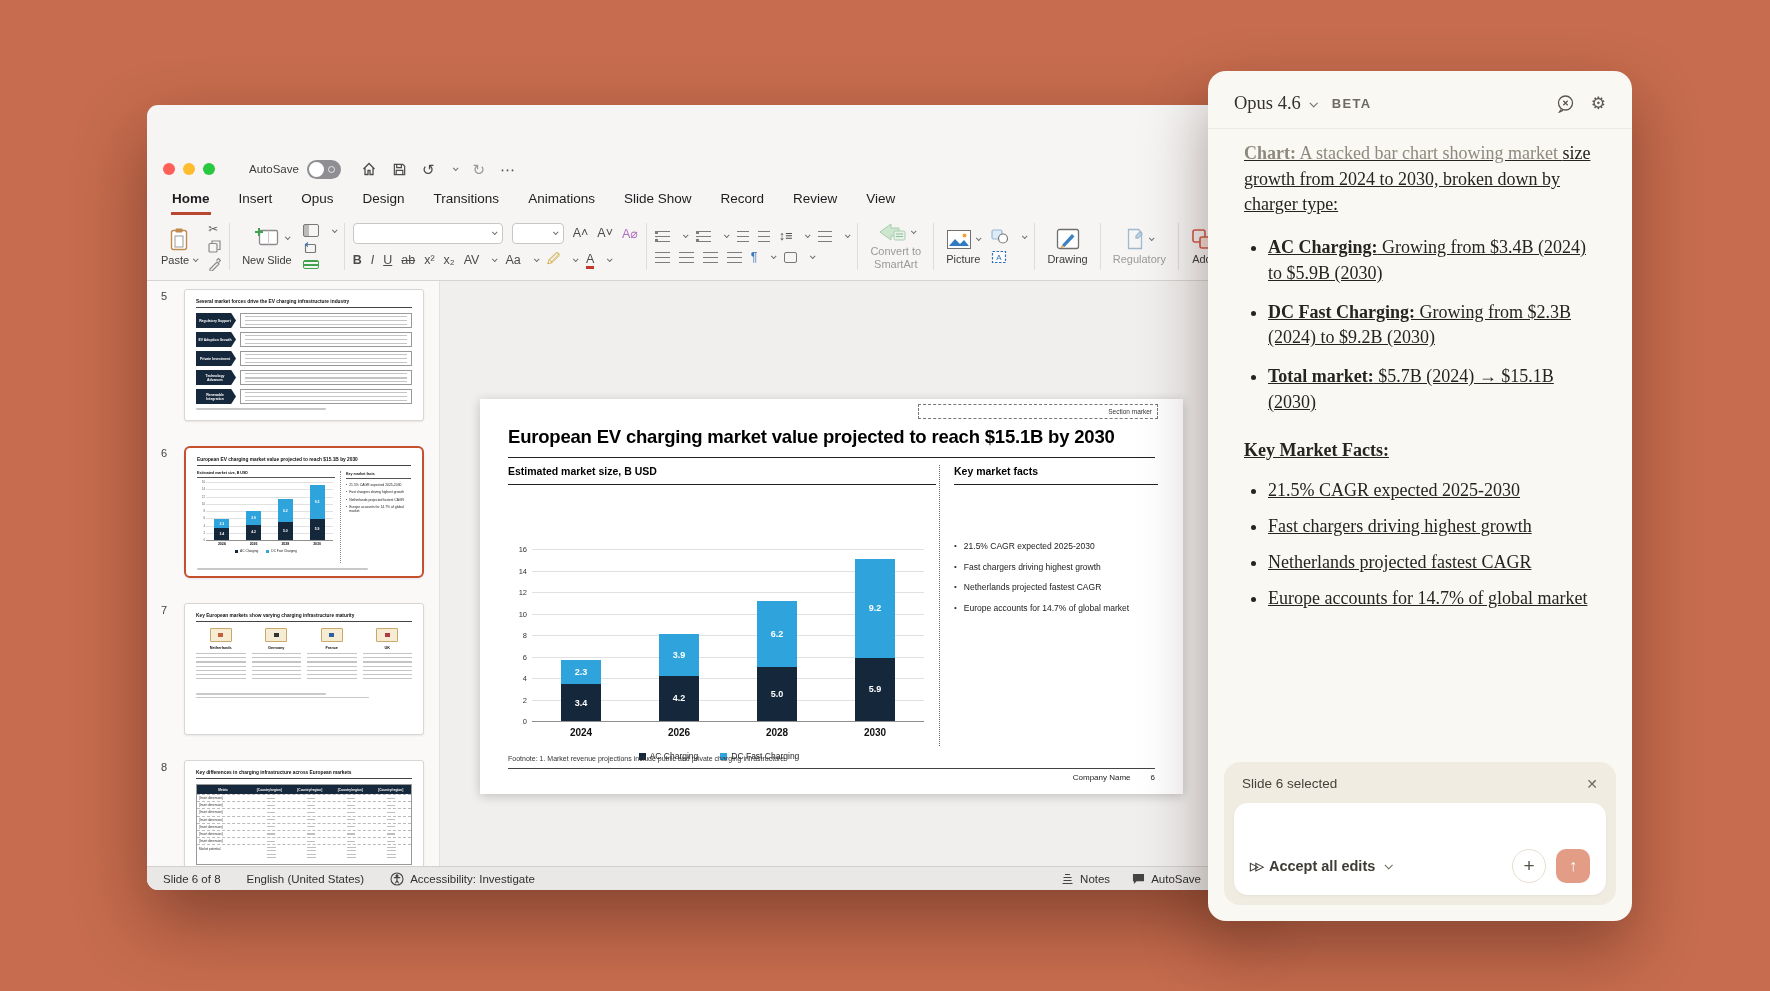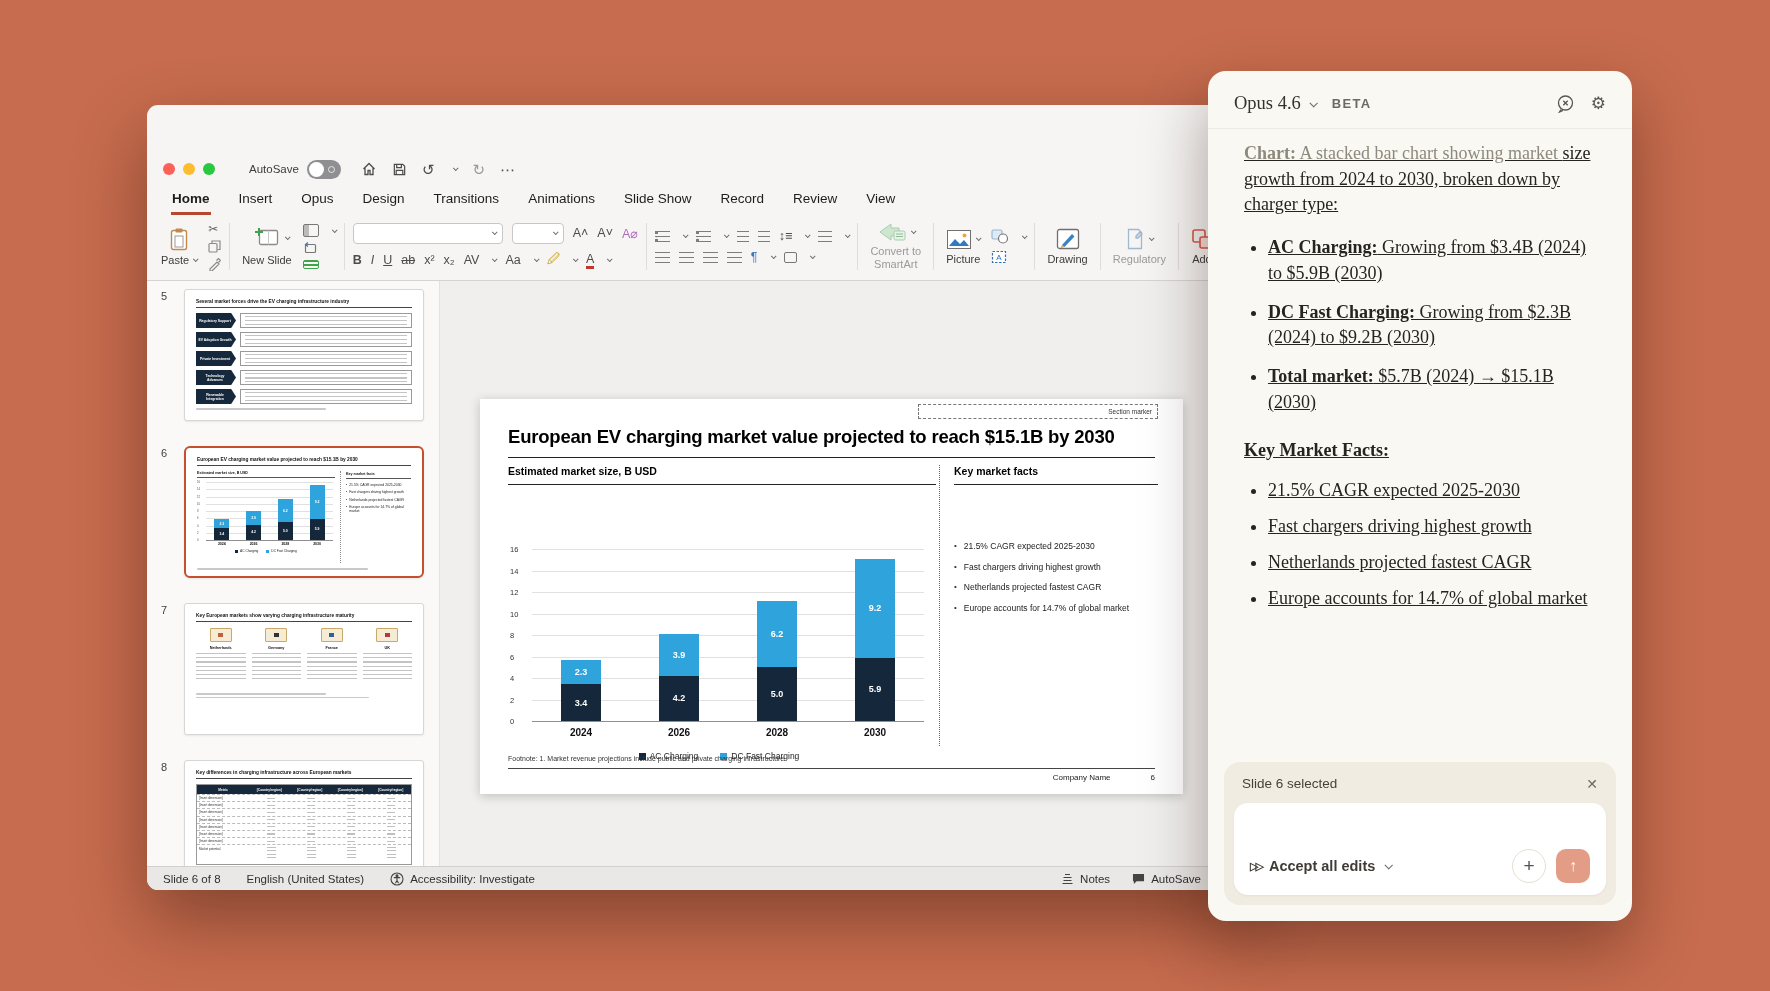--- a/index.html
+++ b/index.html
@@ -102,21 +102,21 @@
   .dotted-div { position:absolute; left:431px; top:0; bottom:10px; border-left:1px dotted #666; }
   .facts-col { position:absolute; left:446px; right:0; top:0; }
   .facts-list { margin-top:56px; list-style:none; }
   .facts-list li { display:flex; gap:7px; font-size:8.5px; color:#1a1a1a; margin-bottom:10.5px; }
   .facts-list .bu { font-size:8px; color:#333; }
 
   .chart-wrap { position:absolute; left:0; top:84px; width:422px; }
   .chart-area { position:relative; height:172px; margin-left:24px; margin-right:6px; }
   .gridline { position:absolute; left:0; right:0; height:1px; background:#E1E1E1; }
   .gridline.baseline { background:#8f8f8f; }
-  .ylab { position:absolute; left:-22px; width:17px; transform:translateY(-50%); font-size:7.5px; color:#333; }
+  .ylab { position:absolute; left:-22px; width:17px; text-align:right; transform:translateY(-50%); font-size:7.5px; color:#333; }
   .bars-row { position:absolute; inset:0; display:flex; }
   .bar-col { flex:1; display:flex; align-items:flex-end; justify-content:center; height:100%; }
   .bar-stack { width:40px; height:100%; display:flex; flex-direction:column-reverse; justify-content:flex-start; }
   .seg { display:flex; align-items:center; justify-content:center; }
   .seg-label { color:#fff; font-weight:700; font-size:9px; }
   .xlabels { display:flex; margin-left:24px; margin-right:6px; margin-top:6px; }
   .xlab { flex:1; text-align:center; font-size:10px; font-weight:700; color:#111; }
   .legend { display:flex; justify-content:center; gap:22px; margin-top:13px; }
   .legend .li { display:flex; align-items:center; gap:4px; font-size:8.5px; color:#222; }
   .legend .chip { width:7px; height:7px; }
@@ -126,21 +126,21 @@
   .mini .bar-stack { width:15px; }
   .mini .seg-label { font-size:3.4px; }
   .mini .xlabels { margin-left:9px; margin-right:2px; margin-top:2px; }
   .mini .xlab { font-size:3.6px; }
   .mini .legend { gap:8px; margin-top:3px; }
   .mini .legend .li { font-size:3.2px; gap:2px; }
   .mini .legend .chip { width:3px; height:3px; }
 
   .footnote { position:absolute; left:28px; top:356px; font-size:7px; color:#333; }
   .footer-rule { position:absolute; left:28px; right:28px; top:369px; border-top:1px solid #444; }
-  .slide-footer { position:absolute; right:28px; top:374px; font-size:8px; color:#222; display:flex; gap:40px; }
+  .slide-footer { position:absolute; right:28px; top:374px; font-size:8px; color:#222; display:flex; gap:20px; }
 
   .status-bar { height:24px; flex:none; background:#E9E8E7; border-top:1px solid #D2D0CE; display:flex; align-items:center; gap:26px; padding:0 16px; font-size:11.5px; color:#303030; }
   .sb-item { display:flex; align-items:center; gap:6px; }
   .sb-right { margin-left:auto; display:flex; align-items:center; gap:22px; }
   .view-ic { width:13px; height:13px; border:1.6px solid #3a3a3a; border-radius:2px; background:linear-gradient(to right,#3a3a3a 4px,transparent 4px); }
 
   
   .panel { position:absolute; left:1208px; top:71px; width:424px; height:850px; background:#FAF8F3; border-radius:18px; box-shadow:0 28px 65px rgba(40,12,4,.38); display:flex; flex-direction:column; font-family:"Liberation Serif", serif; overflow:hidden; }
   .panel-header { display:flex; align-items:center; padding:22px 26px 14px; border-bottom:1px solid rgba(0,0,0,.05); flex:none; }
   .model-name { font-size:18.5px; color:#35322c; }

